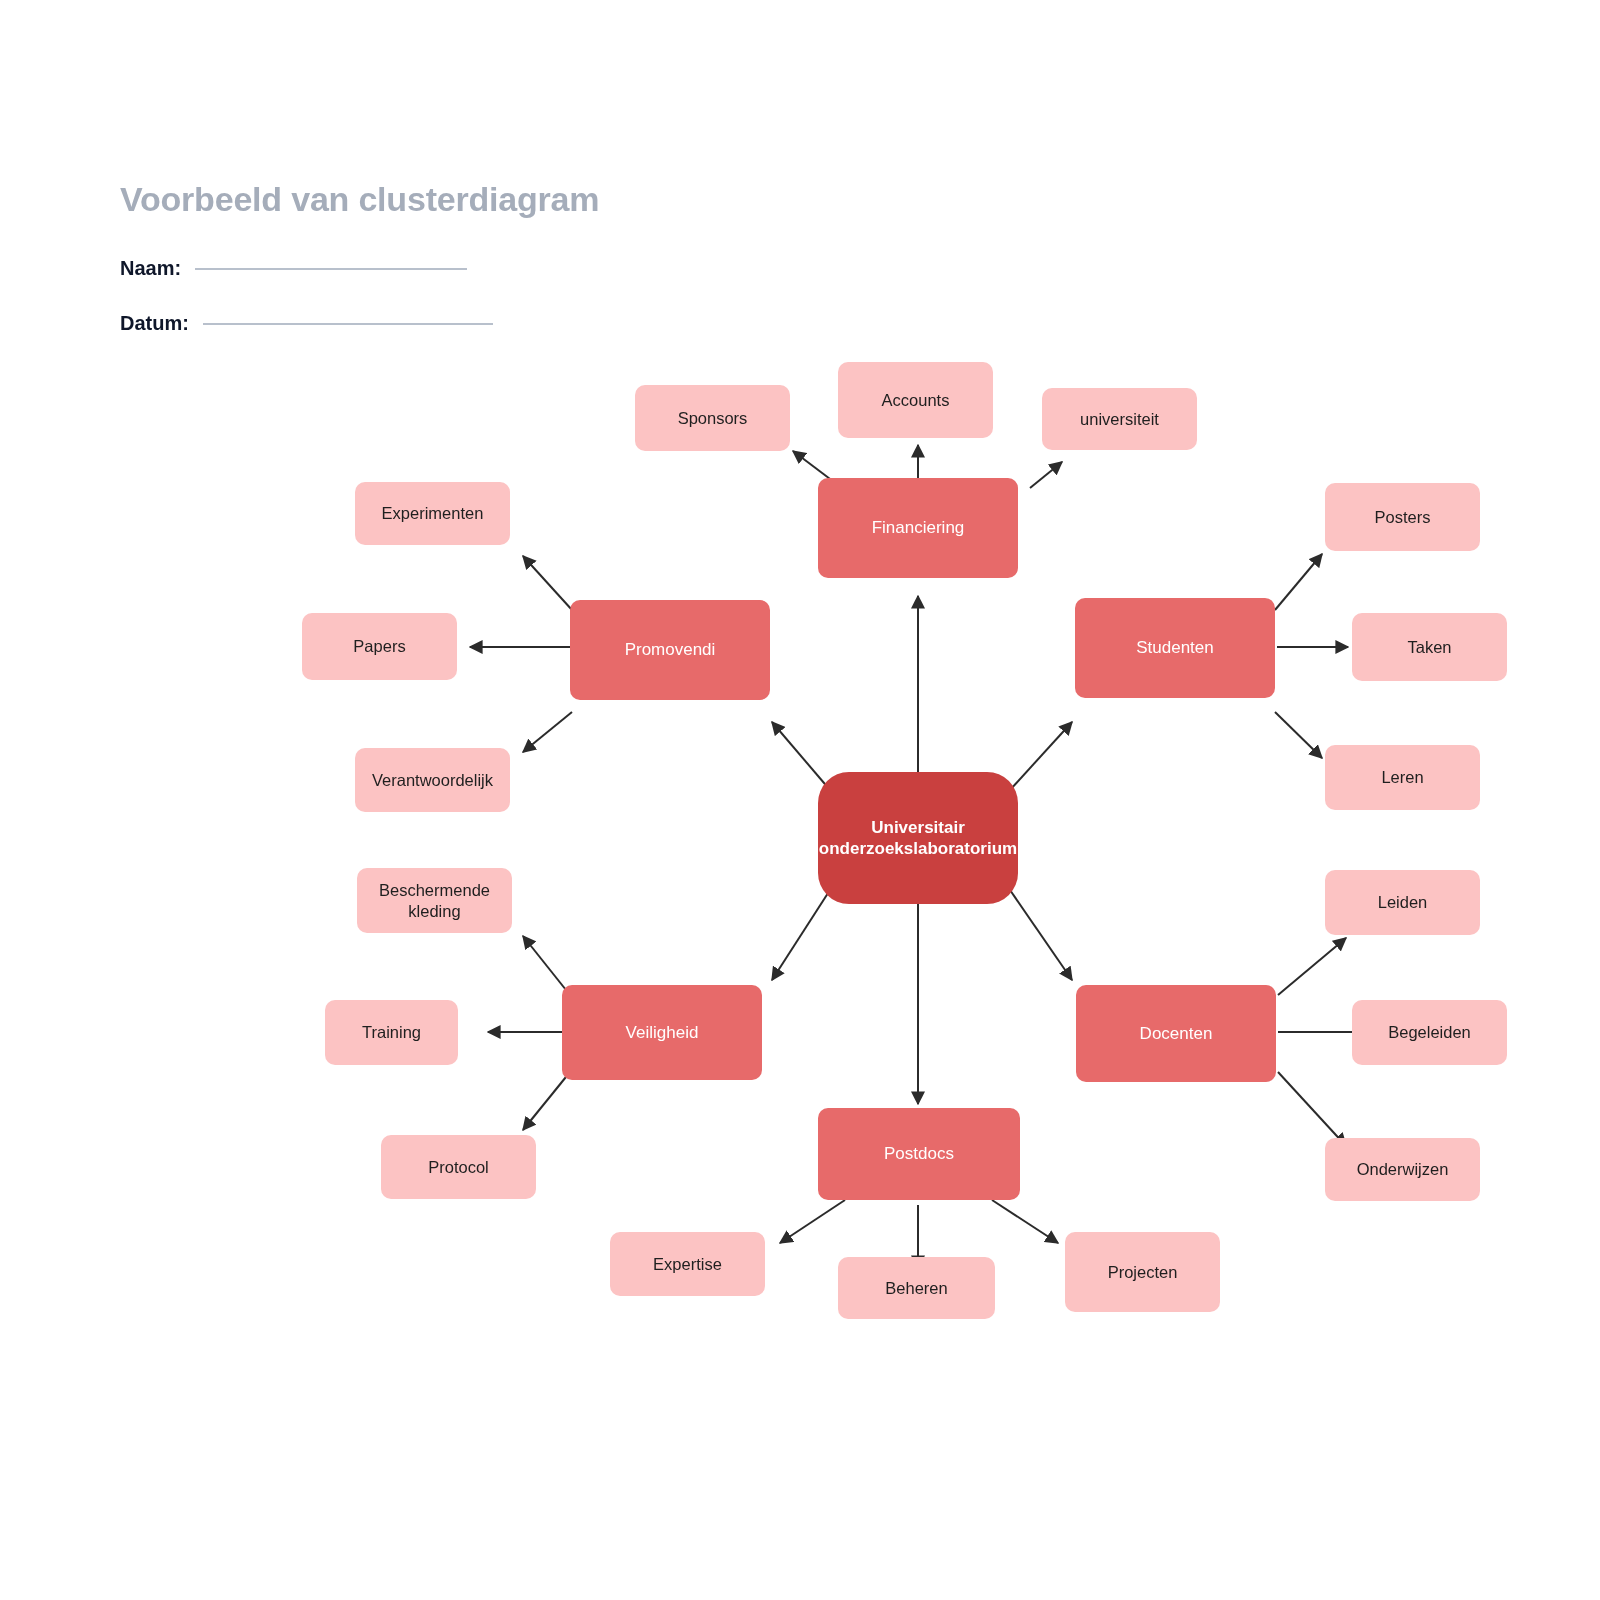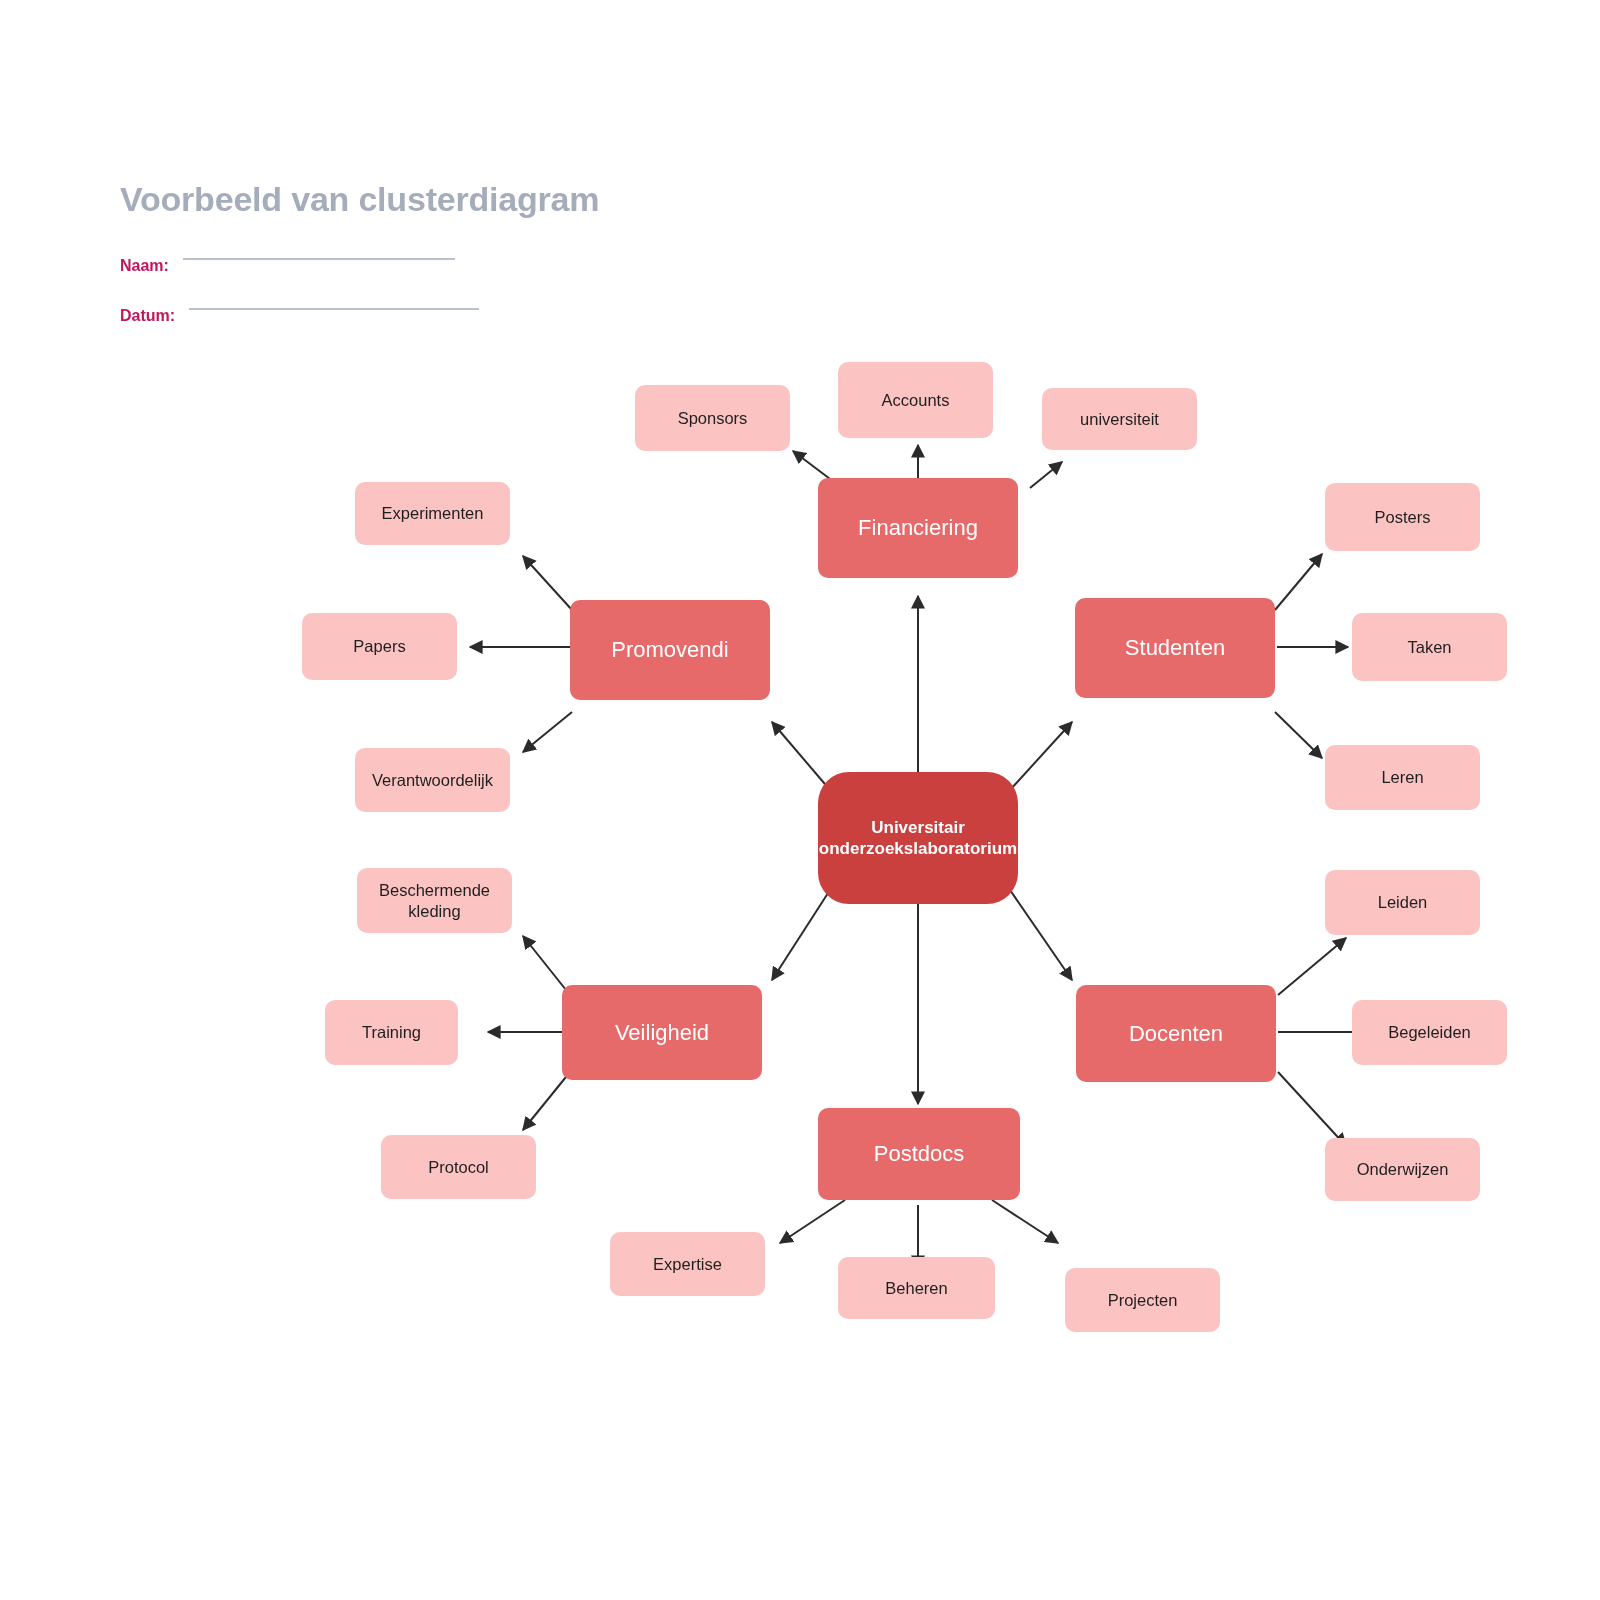--- a/index.html
+++ b/index.html
@@ -28,24 +28,24 @@
   .doc-title {
     font-size: 34px;
     font-weight: bold;
     color: #a5adba;
     letter-spacing: -0.2px;
     margin: 0;
     white-space: nowrap;
   }
   .field-row {
     display: flex;
-    align-items: flex-start;
+    align-items: center;
     margin-top: 38px;
-    color: #be185d;
-    font-size: 16px;
+    color: #0f172a;
+    font-size: 20px;
     font-weight: bold;
   }
   .field-row.second { margin-top: 32px; }
   .field-label { white-space: nowrap; }
   .field-rule {
     display: inline-block;
     margin-left: 14px;
     border-bottom: 2px solid #b8c0cc;
     height: 1px;
   }
@@ -81,21 +81,21 @@
     white-space: nowrap;
   }
   .node-root .root-text {
     white-space: normal;
     width: 215px;
     display: block;
   }
   .node-branch {
     background: #e76a6a;
     color: #ffffff;
-    font-size: 22px;
+    font-size: 17px;
     font-weight: normal;
   }
   .node-leaf {
     background: #fcc3c3;
     color: #1f1f1f;
     font-size: 16.5px;
     font-weight: normal;
     padding: 0 10px;
   }
 </style>
@@ -248,17 +248,17 @@
   </div>
 
   <div class="node node-leaf" style="left:610px; top:1232px; width:155px; height:64px;">
     <span>Expertise</span>
   </div>
 
   <div class="node node-leaf" style="left:838px; top:1257px; width:157px; height:62px;">
     <span>Beheren</span>
   </div>
 
-  <div class="node node-leaf" style="left:1065px; top:1232px; width:155px; height:64px;margin-top:36px;">
+  <div class="node node-leaf" style="left:1065px; top:1232px; width:155px; height:80px;">
     <span>Projecten</span>
   </div>
 
 </div>
 
 </body></html>

